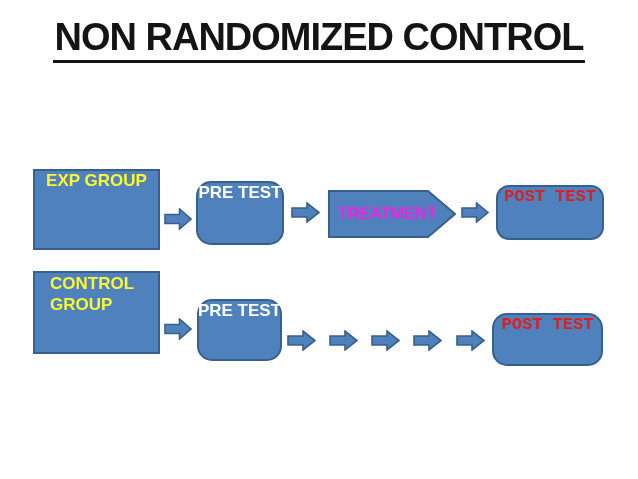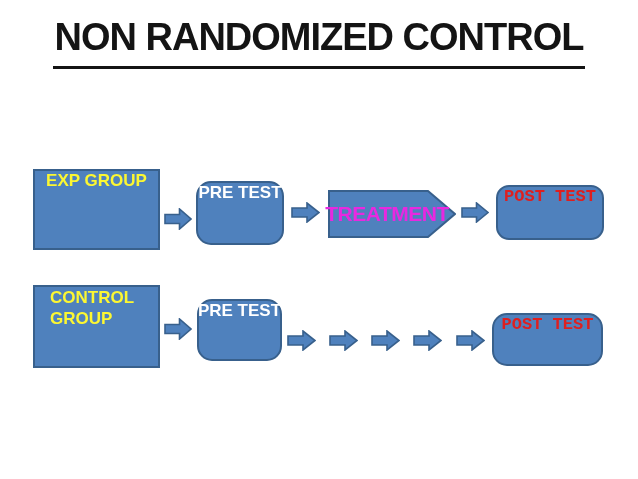--- a/index.html
+++ b/index.html
@@ -33,21 +33,21 @@
     font-size:38px;
     font-weight:bold;
     letter-spacing:-1px;
     line-height:50px;
     color:var(--title-text);
   }
   .title-line{
     display:inline-block;
     line-height:1.12;
     border-bottom:3px solid currentColor;
-    padding:0 2px 7px 2px;
+    padding:0 2px 1px 2px;
     margin-top:10px;
   }
   .shape-box{
     position:absolute;
     box-sizing:border-box;
     background:var(--shape-fill);
     border:2px solid var(--shape-border);
     display:flex;
     justify-content:center;
     font-weight:bold;
@@ -79,21 +79,21 @@
   .pentagon-wrap svg{position:absolute;left:0;top:0;width:100%;height:100%;}
   .pentagon-wrap polygon{
     fill:var(--shape-fill);
     stroke:var(--shape-border);
     stroke-width:2;
   }
   .treatment-label{
     position:absolute;
     left:0;top:0;width:118px;height:100%;
     display:flex;align-items:center;justify-content:center;
-    font-weight:bold;font-size:21px;
+    font-weight:bold;font-size:17px;
     letter-spacing:-0.5px;
     color:var(--treatment-label-text);
     white-space:nowrap;
   }
 </style>
 </head>
 <body>
 
 <div class="slide">
 
@@ -125,21 +125,21 @@
   </div>
 
   <svg class="arr" style="left:461px;top:202px;" width="28" height="21" viewBox="0 0 28 21">
     <polygon points="1,6 15.5,6 15.5,1 27,10.5 15.5,20 15.5,15 1,15"></polygon>
   </svg>
 
   <div class="shape-box posttest-label" style="left:496px;top:185px;width:108px;height:55px;border-radius:13px;">
     <span>POST TEST</span>
   </div>
 
-  <div class="shape-box group-label ctrl-box" style="left:33px;top:285px;width:127px;height:83px;">
+  <div class="shape-box group-label ctrl-box" style="left:33px;top:271px;width:127px;height:83px;">
     <span>CONTROL GROUP</span>
   </div>
 
   <svg class="arr" style="left:164px;top:318px;" width="28" height="22" viewBox="0 0 28 22">
     <polygon points="1,6.5 15.5,6.5 15.5,1 27,11 15.5,21 15.5,15.5 1,15.5"></polygon>
   </svg>
 
   <div class="shape-box pretest-label" style="left:197px;top:299px;width:85px;height:62px;border-radius:15px;">
     <span>PRE TEST</span>
   </div>

